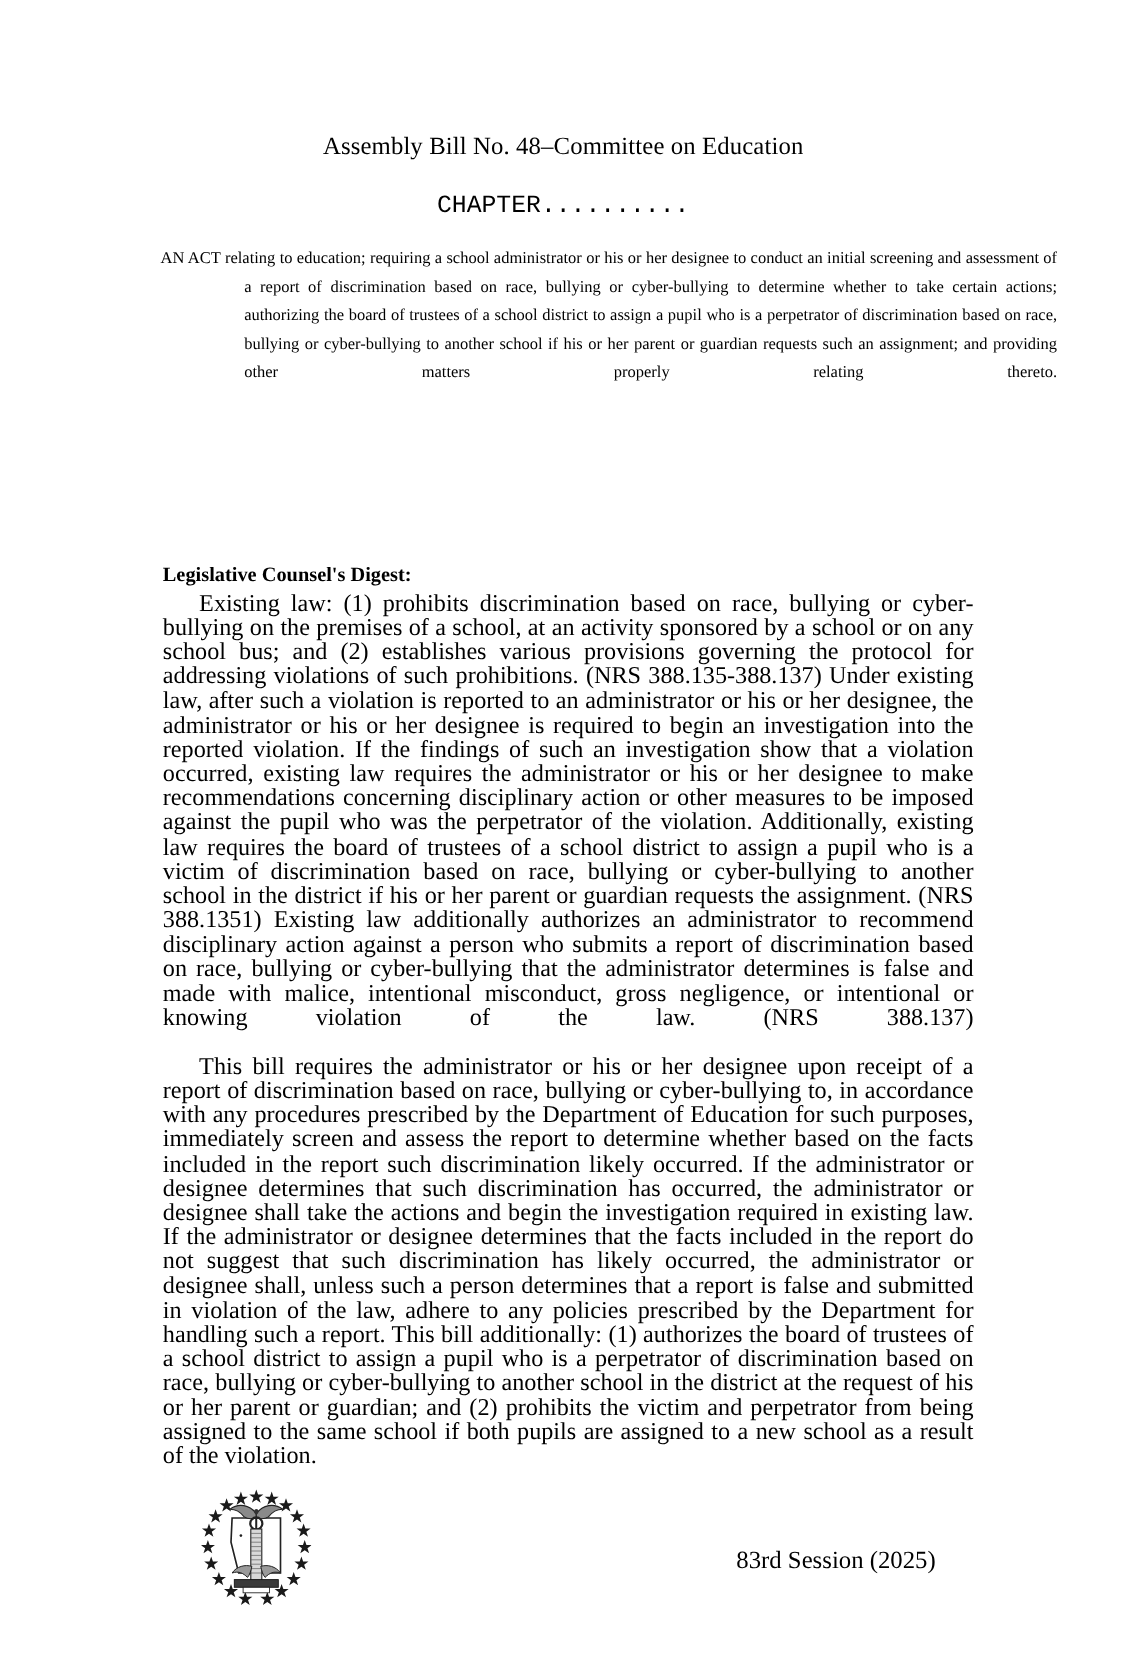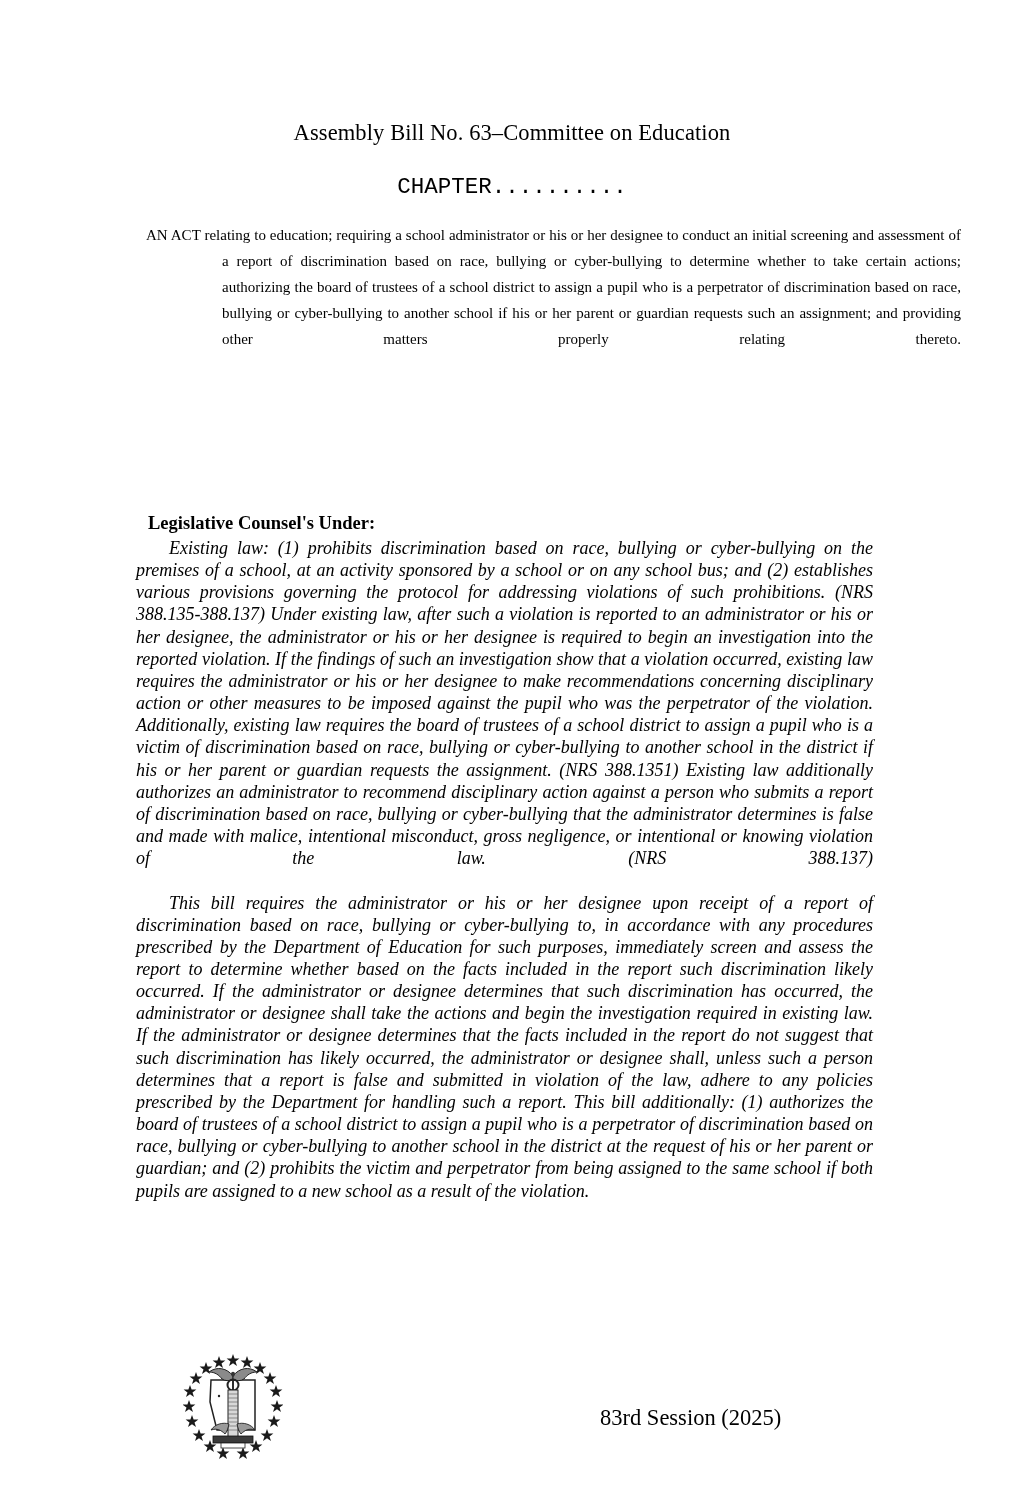--- a/index.html
+++ b/index.html
@@ -66,29 +66,28 @@
   .digest-heading {
     position: absolute;
     left: 148px;
     top: 512px;
     font-size: 18.5px;
     line-height: 23px;
     font-weight: bold;
   }
   .digest-body {
     position: absolute;
-    left: 136px;
+    left: 148px;
     top: 537px;
     width: 737px;
-    font-size: 18px;
+    font-size: 22px;
     line-height: 22.15px;
     text-align: justify;
     text-justify: inter-word;
     hyphens: none;
-    font-style: italic;
   }
   .digest-body p {
     margin: 0;
     text-indent: 33px;
   }
   .digest-body p::after {
     content: "";
     display: inline-block;
     width: 100%;
   }
@@ -102,36 +101,37 @@
     left: 183px;
     top: 1352px;
     width: 100px;
     height: 115px;
   }
   .session-line {
     position: absolute;
     left: 600px;
     top: 1404px;
     width: 320px;
+    text-align: center;
     font-size: 22.5px;
     line-height: 28px;
   }
 </style>
 </head>
 <body>
 
 <div class="page">
 
-  <div class="bill-title">Assembly Bill No. 63–Committee on Education</div>
+  <div class="bill-title">Assembly Bill No. 48–Committee on Education</div>
 
   <div class="chapter-line">CHAPTER..........</div>
 
   <div class="act-block">AN ACT relating to education; requiring a school administrator or his or her designee to conduct an initial screening and assessment of a report of discrimination based on race, bullying or cyber-bullying to determine whether to take certain actions; authorizing the board of trustees of a school district to assign a pupil who is a perpetrator of discrimination based on race, bullying or cyber-bullying to another school if his or her parent or guardian requests such an assignment; and providing other matters properly relating thereto.</div>
 
-  <div class="digest-heading">Legislative Counsel's Under:</div>
+  <div class="digest-heading">Legislative Counsel's Digest:</div>
 
   <div class="digest-body">
     <p>Existing law: (1) prohibits discrimination based on race, bullying or cyber-bullying on the premises of a school, at an activity sponsored by a school or on any school bus; and (2) establishes various provisions governing the protocol for addressing violations of such prohibitions. (NRS 388.135-388.137) Under existing law, after such a violation is reported to an administrator or his or her designee, the administrator or his or her designee is required to begin an investigation into the reported violation. If the findings of such an investigation show that a violation occurred, existing law requires the administrator or his or her designee to make recommendations concerning disciplinary action or other measures to be imposed against the pupil who was the perpetrator of the violation. Additionally, existing law requires the board of trustees of a school district to assign a pupil who is a victim of discrimination based on race, bullying or cyber-bullying to another school in the district if his or her parent or guardian requests the assignment. (NRS 388.1351) Existing law additionally authorizes an administrator to recommend disciplinary action against a person who submits a report of discrimination based on race, bullying or cyber-bullying that the administrator determines is false and made with malice, intentional misconduct, gross negligence, or intentional or knowing violation of the law. (NRS 388.137)</p>
     <p class="last">This bill requires the administrator or his or her designee upon receipt of a report of discrimination based on race, bullying or cyber-bullying to, in accordance with any procedures prescribed by the Department of Education for such purposes, immediately screen and assess the report to determine whether based on the facts included in the report such discrimination likely occurred. If the administrator or designee determines that such discrimination has occurred, the administrator or designee shall take the actions and begin the investigation required in existing law. If the administrator or designee determines that the facts included in the report do not suggest that such discrimination has likely occurred, the administrator or designee shall, unless such a person determines that a report is false and submitted in violation of the law, adhere to any policies prescribed by the Department for handling such a report. This bill additionally: (1) authorizes the board of trustees of a school district to assign a pupil who is a perpetrator of discrimination based on race, bullying or cyber-bullying to another school in the district at the request of his or her parent or guardian; and (2) prohibits the victim and perpetrator from being assigned to the same school if both pupils are assigned to a new school as a result of the violation.</p>
   </div>
 
   <div class="seal">
     <svg viewBox="0 0 100 115" width="100" height="115" aria-hidden="true">
       <g fill="#1a1a1a">
 

